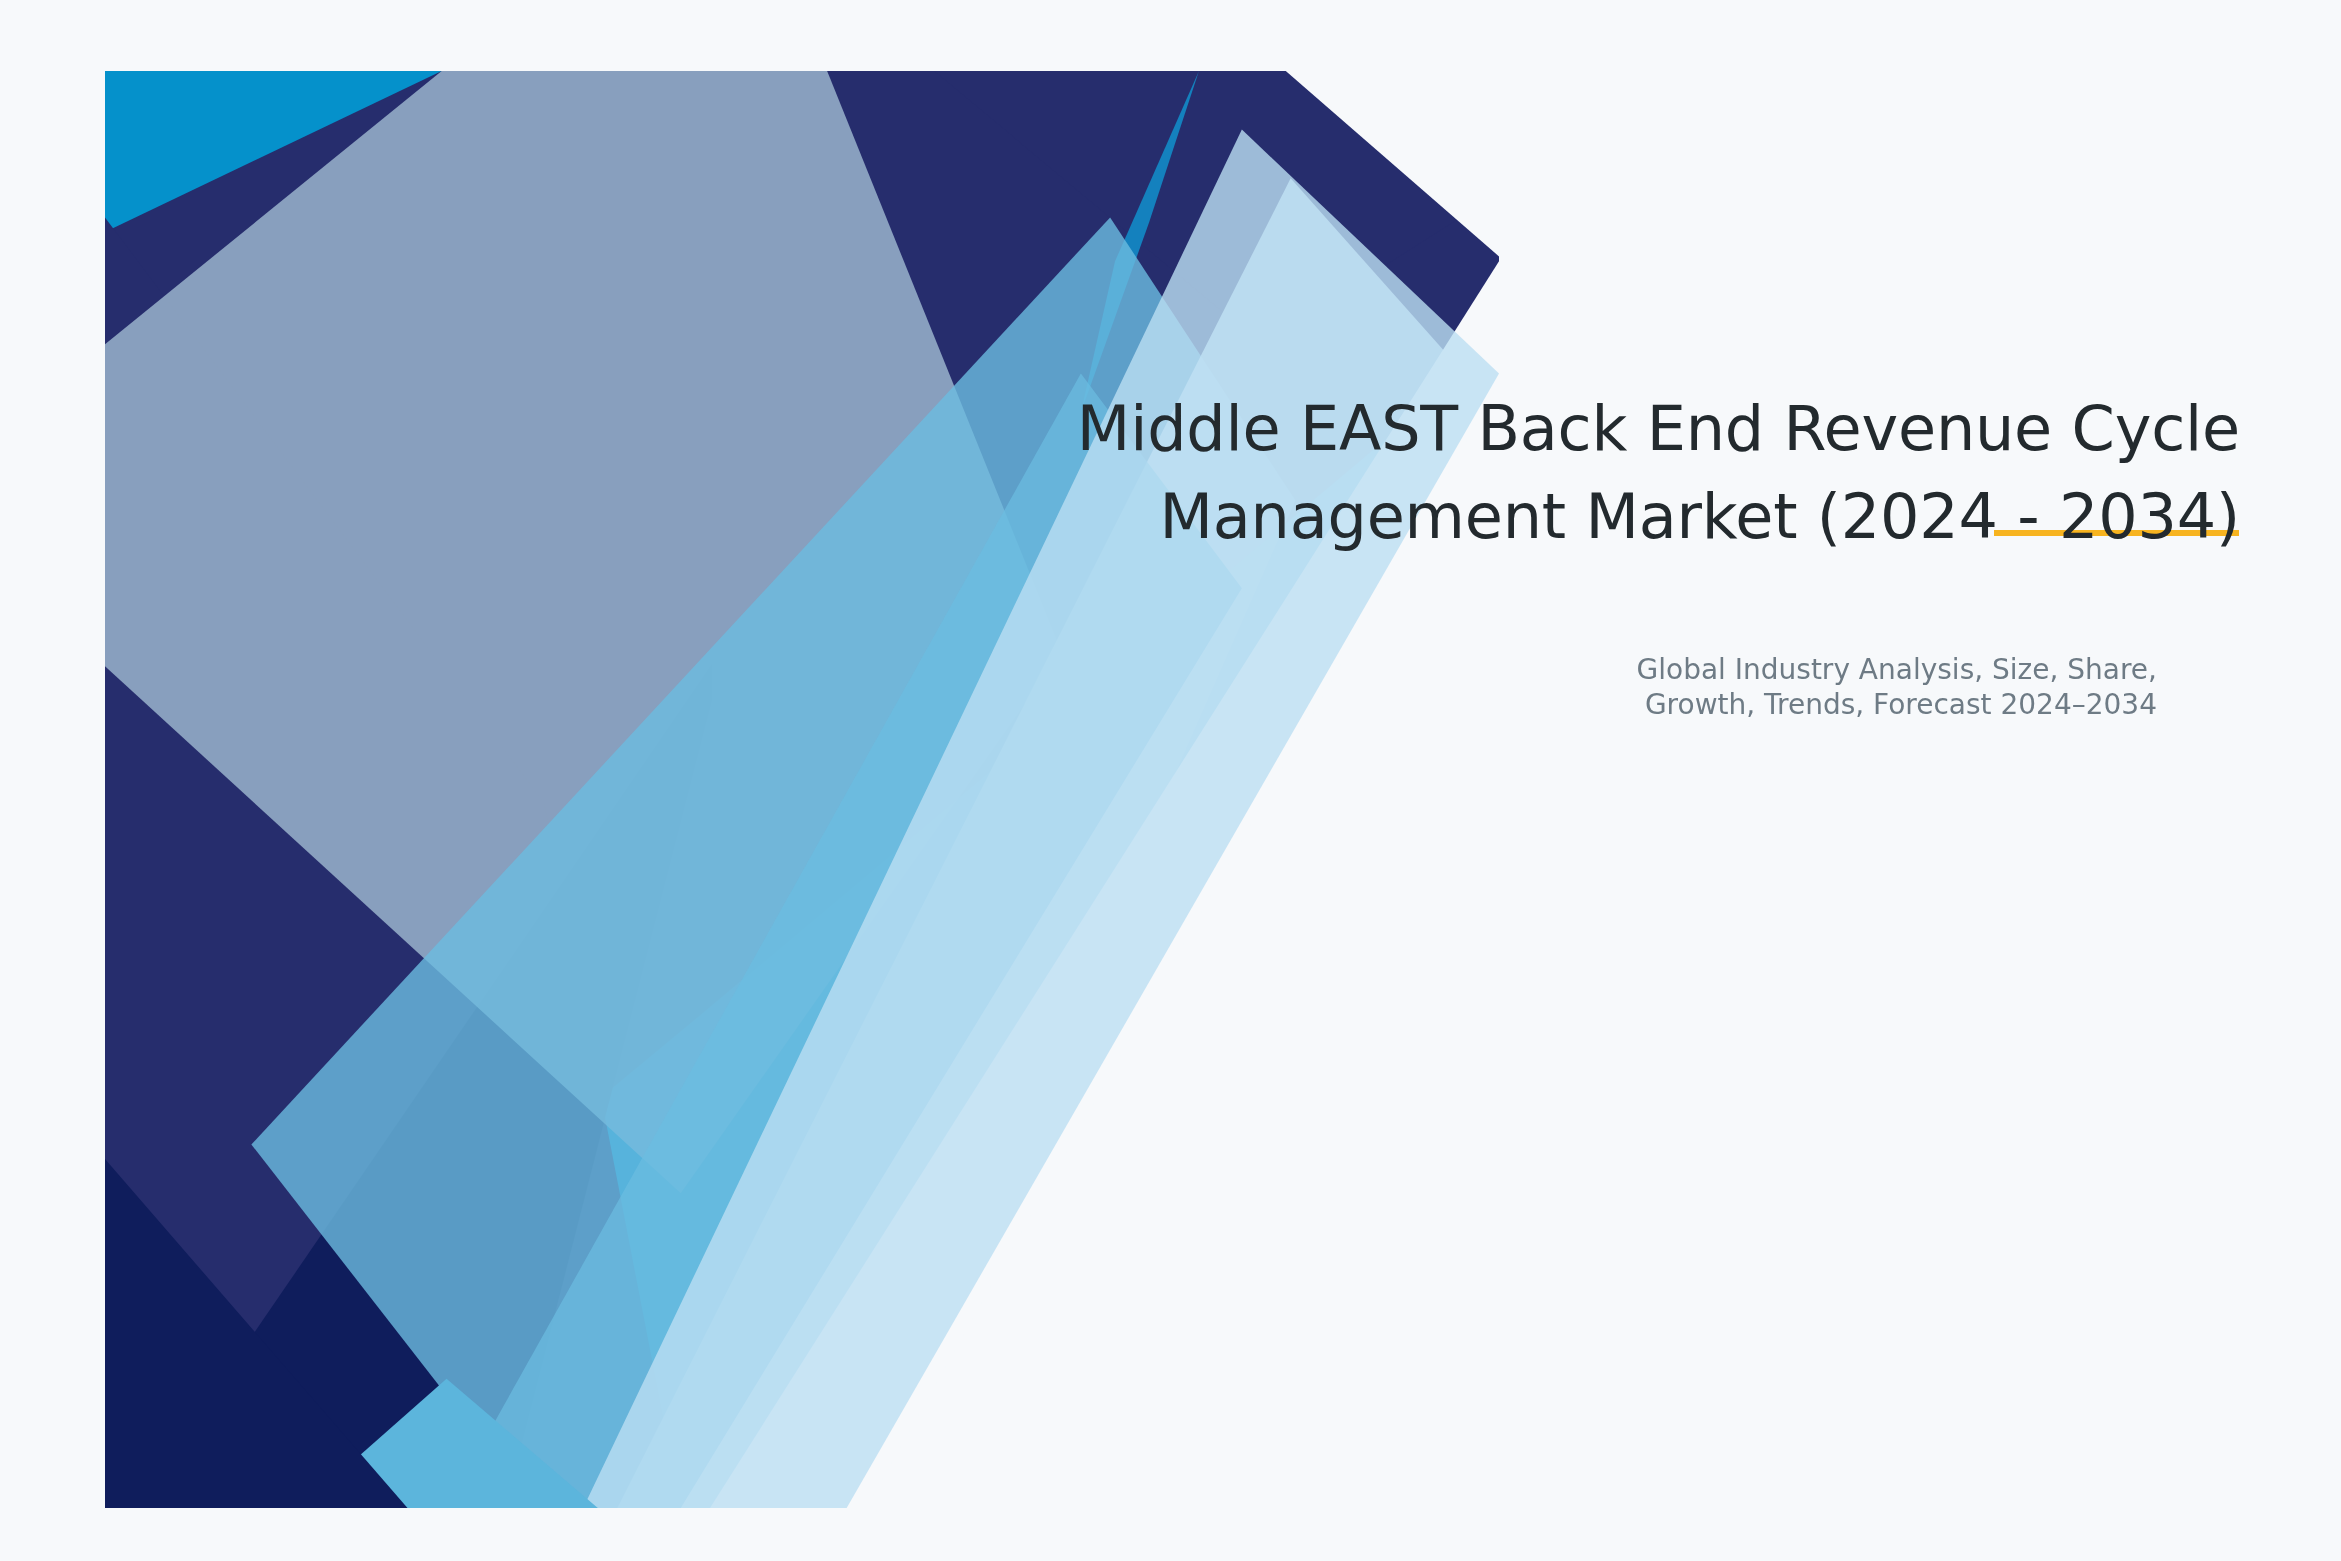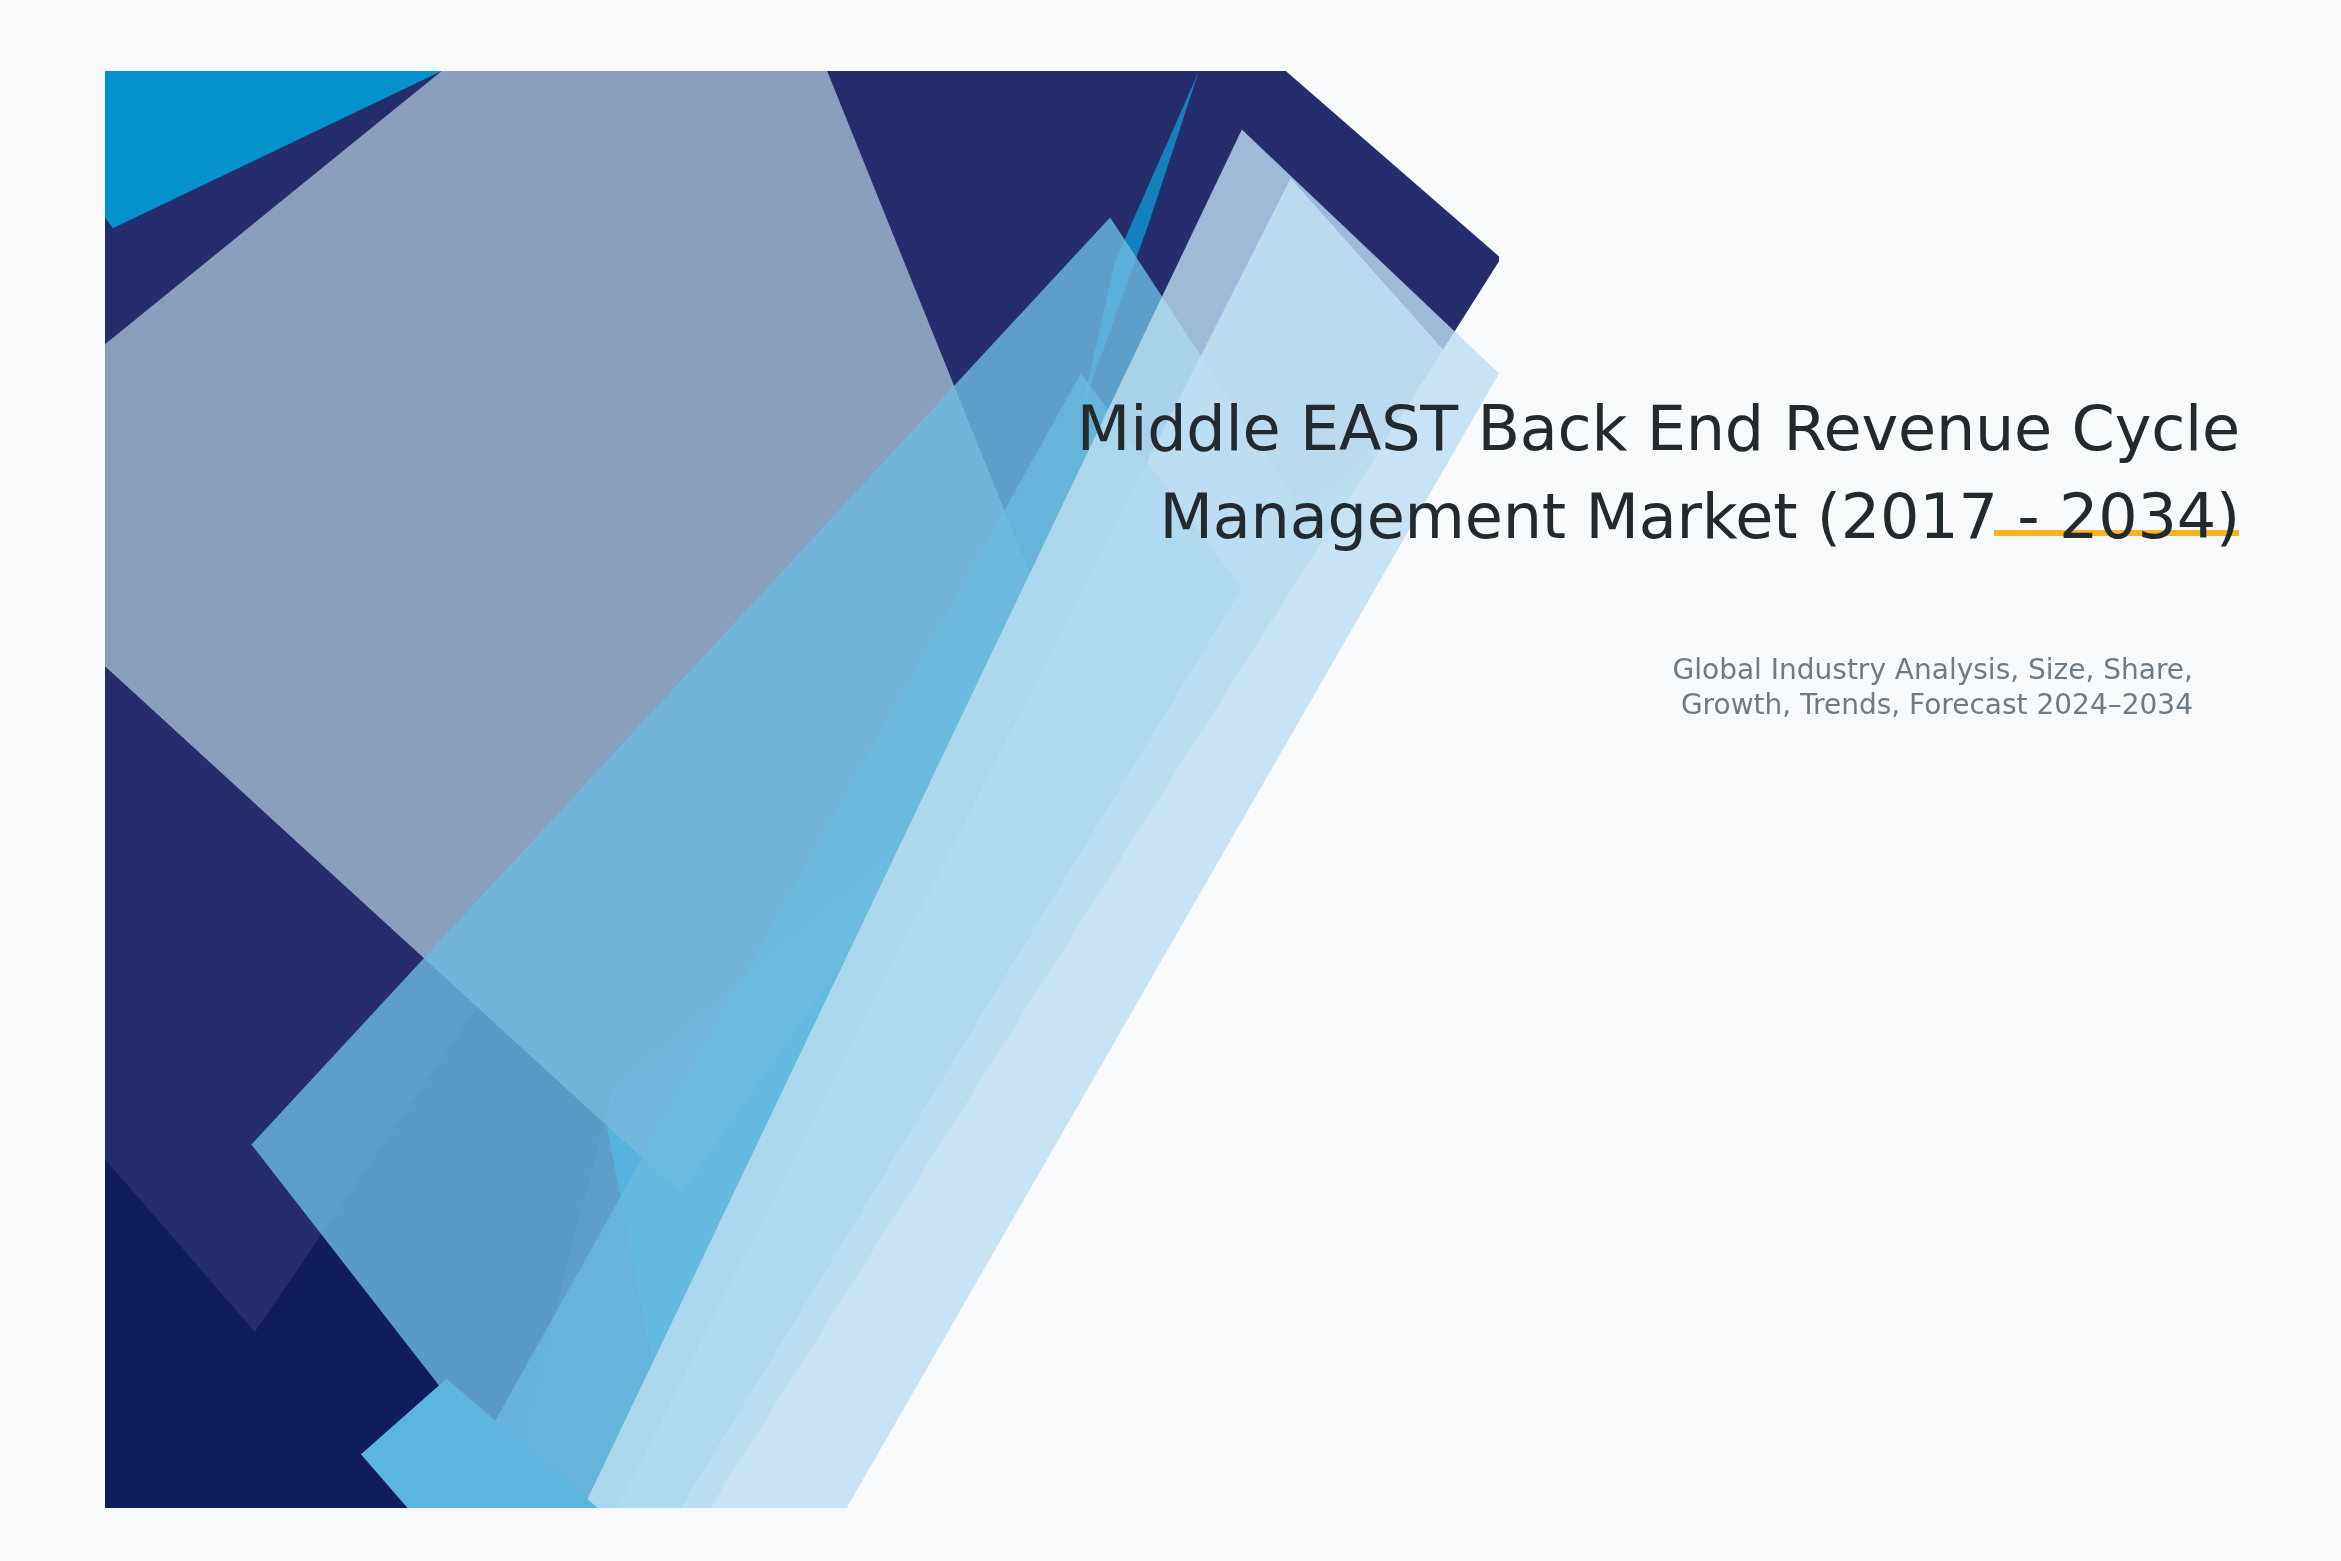--- a/index.html
+++ b/index.html
@@ -43,21 +43,21 @@
     position:absolute;
     left:1994px;
     top:530px;
     width:245px;
     height:6.3px;
     background:#F7B420;
     z-index:2;
   }
   #subtitle{
     position:absolute;
-    left:1320px;
+    left:1284px;
     top:652px;
     width:873px;
     text-align:right;
     margin:0;
     font-size:28px;
     line-height:1.25;
     font-weight:400;
     color:#6E7B85;
     white-space:pre-line;
   }
@@ -110,20 +110,20 @@
         <polygon points="0,2230 620,2945 0,2945" fill="#0F1D5C"></polygon>
 
       </g>
     </svg>
   </div>
 
   <div id="accent-underline"></div>
 
   <div id="textblock">
     <h1 id="title">Middle EAST Back End Revenue Cycle
-Management Market (2017 - 2034)</h1>
+Management Market (2024 - 2034)</h1>
   </div>
 
   <p id="subtitle">Global Industry Analysis, Size, Share,
 Growth, Trends, Forecast 2024–2034</p>
 
 </div>
 
 
 </body></html>

